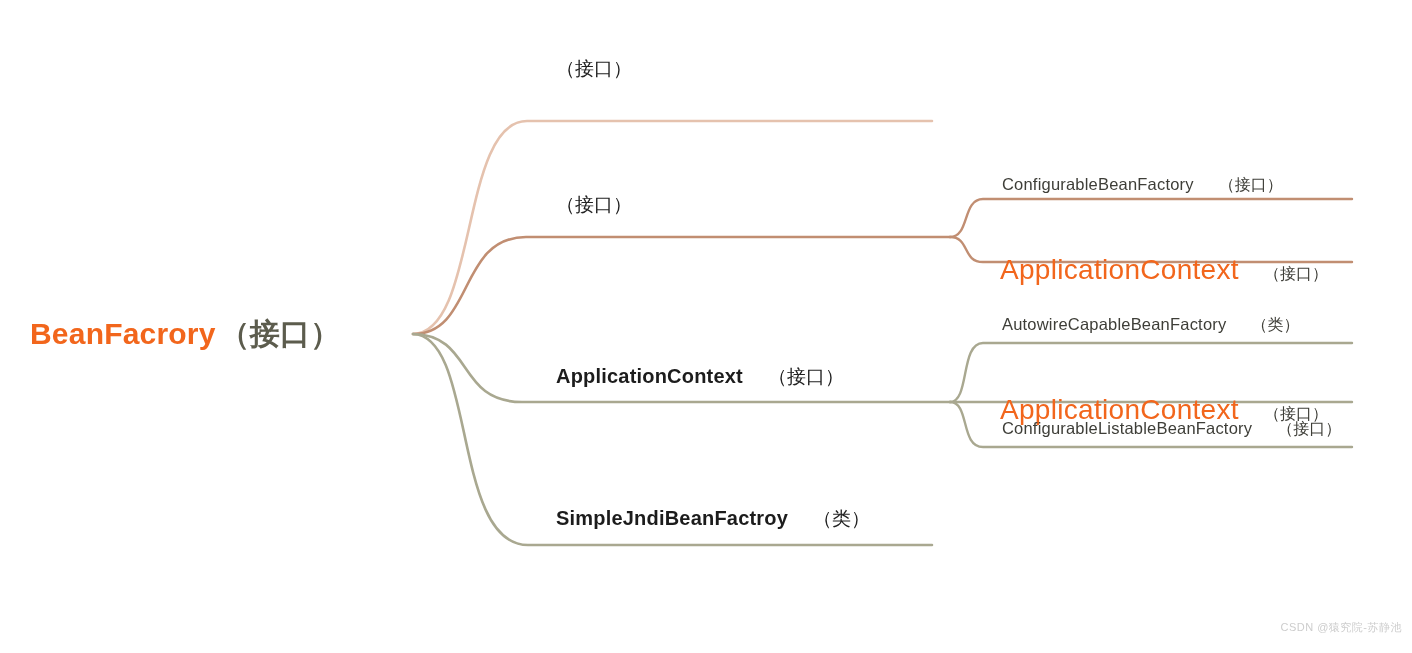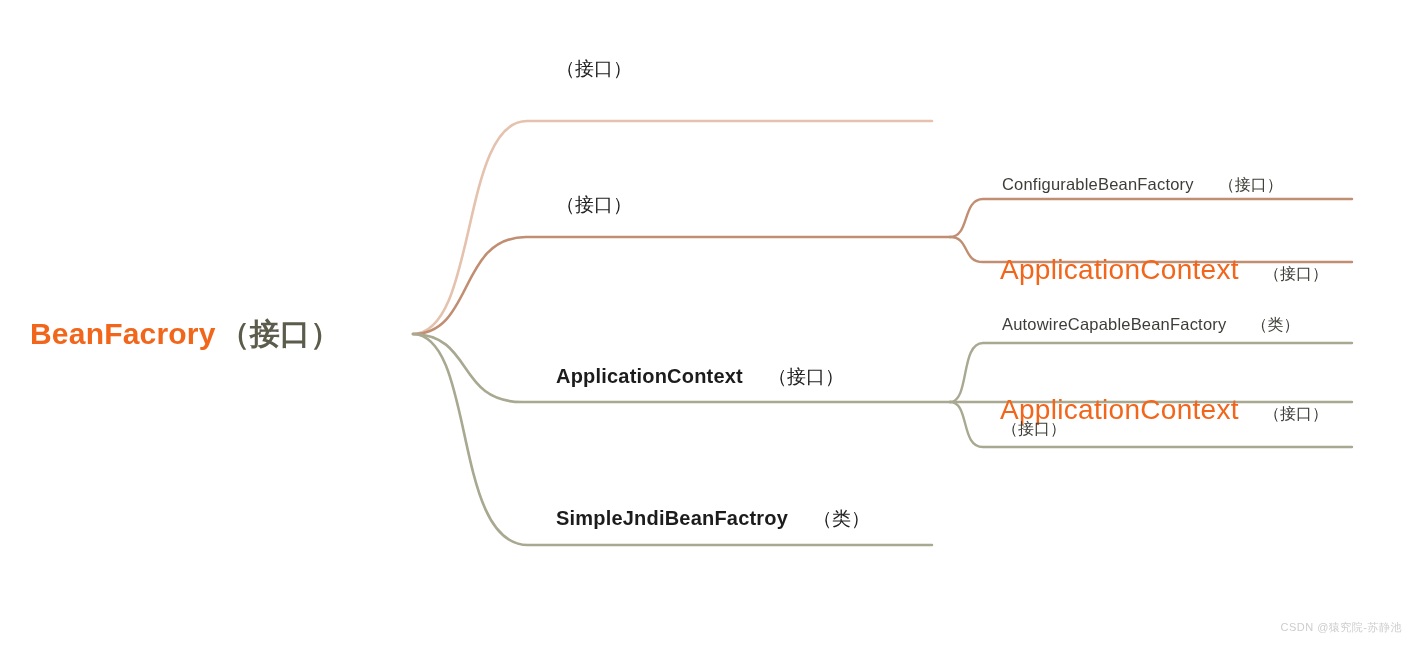--- a/index.html
+++ b/index.html
@@ -88,18 +88,19 @@
     <span class="child-name">AutowireCapableBeanFactory</span>
     <span class="child-suffix">（类）</span>
   </div>
 
   <div class="node n-appcontext2 row">
     <span class="big-orange">ApplicationContext</span>
     <span class="child-suffix">（接口）</span>
   </div>
 
   <div class="node child n-configlistable row">
+    <span class="child-name">ConfigurableListableBeanFactory</span>
     <span class="child-suffix">（接口）</span>
   </div>
 
   <div class="watermark">CSDN @猿究院-苏静池</div>
 
 </div>
 
 </body></html>

